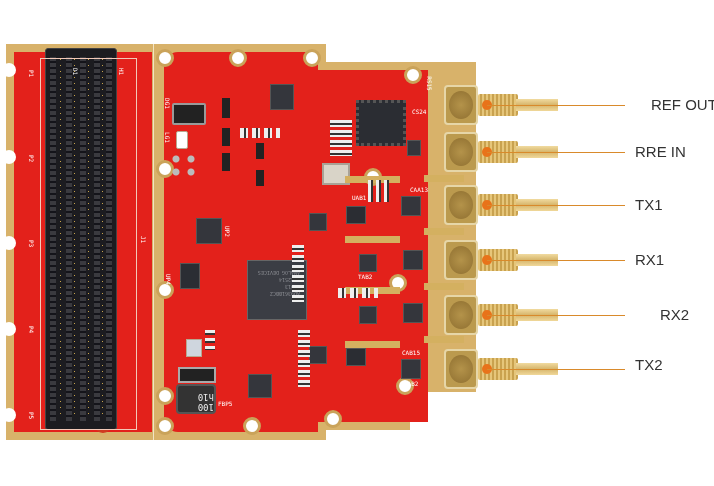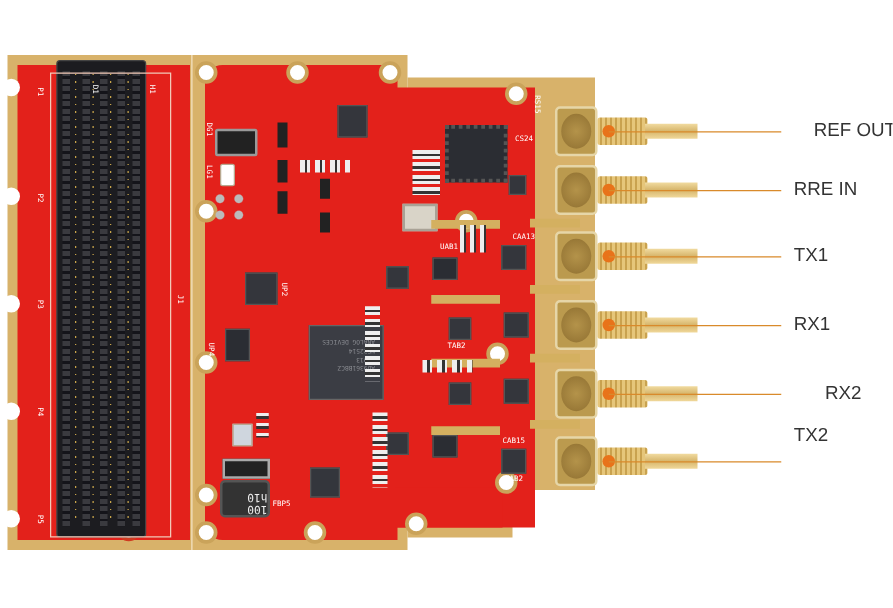--- a/index.html
+++ b/index.html
@@ -215,14 +215,14 @@
   <div class="callout-dot" style="left:482px;top:255px;"></div>
   <div class="callout-line" style="left:487px;top:260px;width:138px;"></div>
   <div class="callout-label" style="left:635px;top:251px;">RX1</div>
 
   <div class="callout-dot" style="left:482px;top:310px;"></div>
   <div class="callout-line" style="left:487px;top:315px;width:138px;"></div>
   <div class="callout-label" style="left:660px;top:306px;">RX2</div>
 
   <div class="callout-dot" style="left:482px;top:364px;"></div>
   <div class="callout-line" style="left:487px;top:369px;width:138px;"></div>
-  <div class="callout-label" style="left:635px;top:340px;">TX2</div>
+  <div class="callout-label" style="left:635px;top:356px;">TX2</div>
 </div>
 
 </body></html>

